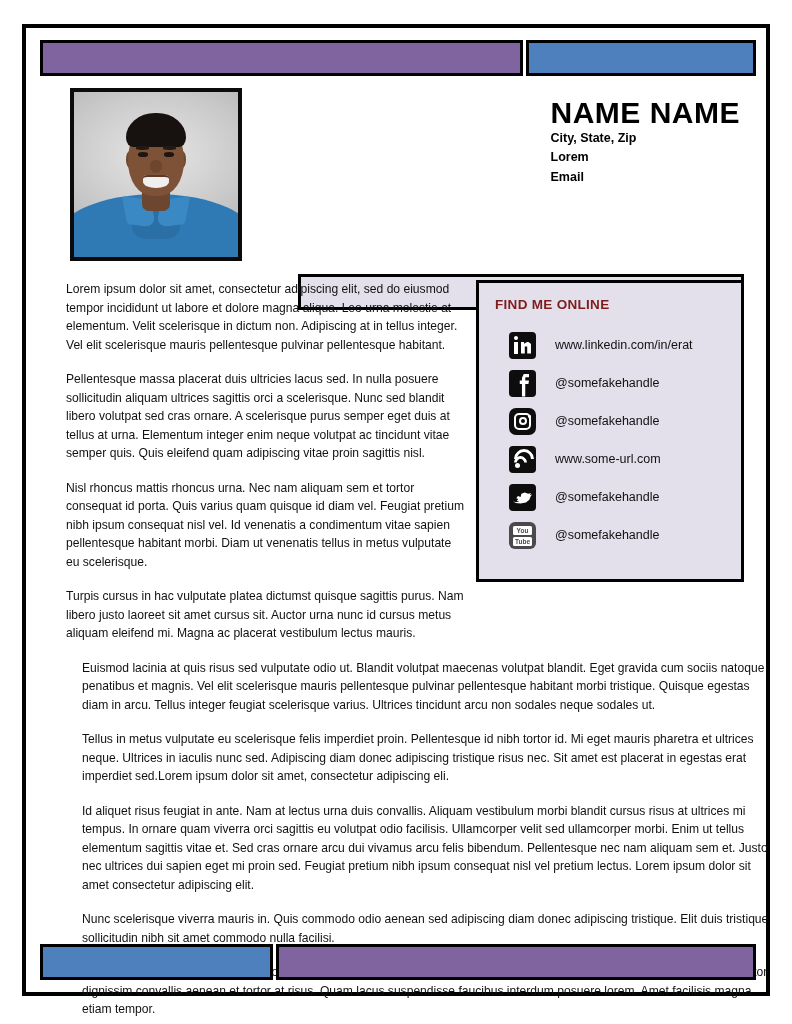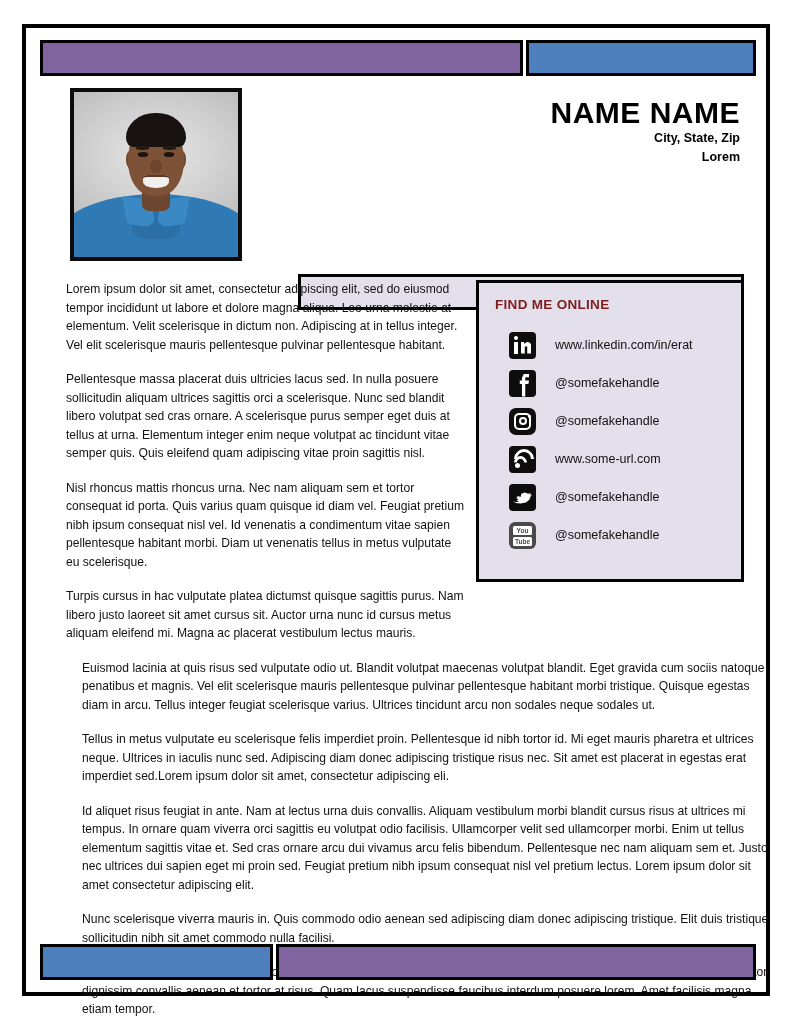--- a/index.html
+++ b/index.html
@@ -195,21 +195,21 @@
     height: 7.5%;
     background: #f2f0ee;
     border-radius: 18% 18% 52% 52%;
     box-shadow: inset 0 2px 0 #5d3a28;
   }
 
   .name-block {
     position: absolute;
     right: 16px;
     top: 8px;
-    text-align: right;
+    text-align: left;
   }
   .name {
     font-size: 30px;
     font-weight: bold;
     color: #000000;
     letter-spacing: 0.5px;
     line-height: 1.1;
   }
   .contact-line {
     font-size: 12.5px;
@@ -439,20 +439,21 @@
       <div class="p-eyeL"></div>
       <div class="p-eyeR"></div>
       <div class="p-nose"></div>
       <div class="p-smile"></div>
     </div>
 
     <div class="name-block">
       <div class="name">NAME NAME</div>
       <div class="contact-line">City, State, Zip</div>
       <div class="contact-line">Lorem</div>
+      <div class="contact-line">Email</div>
     </div>
 
   </div>
 
   <div class="bio-banner">
     <div class="bio-banner-text">PROFESSIONAL BIOGRAPHY</div>
   </div>
 
   <div class="online-box">
     <div class="online-title">FIND ME ONLINE</div>

